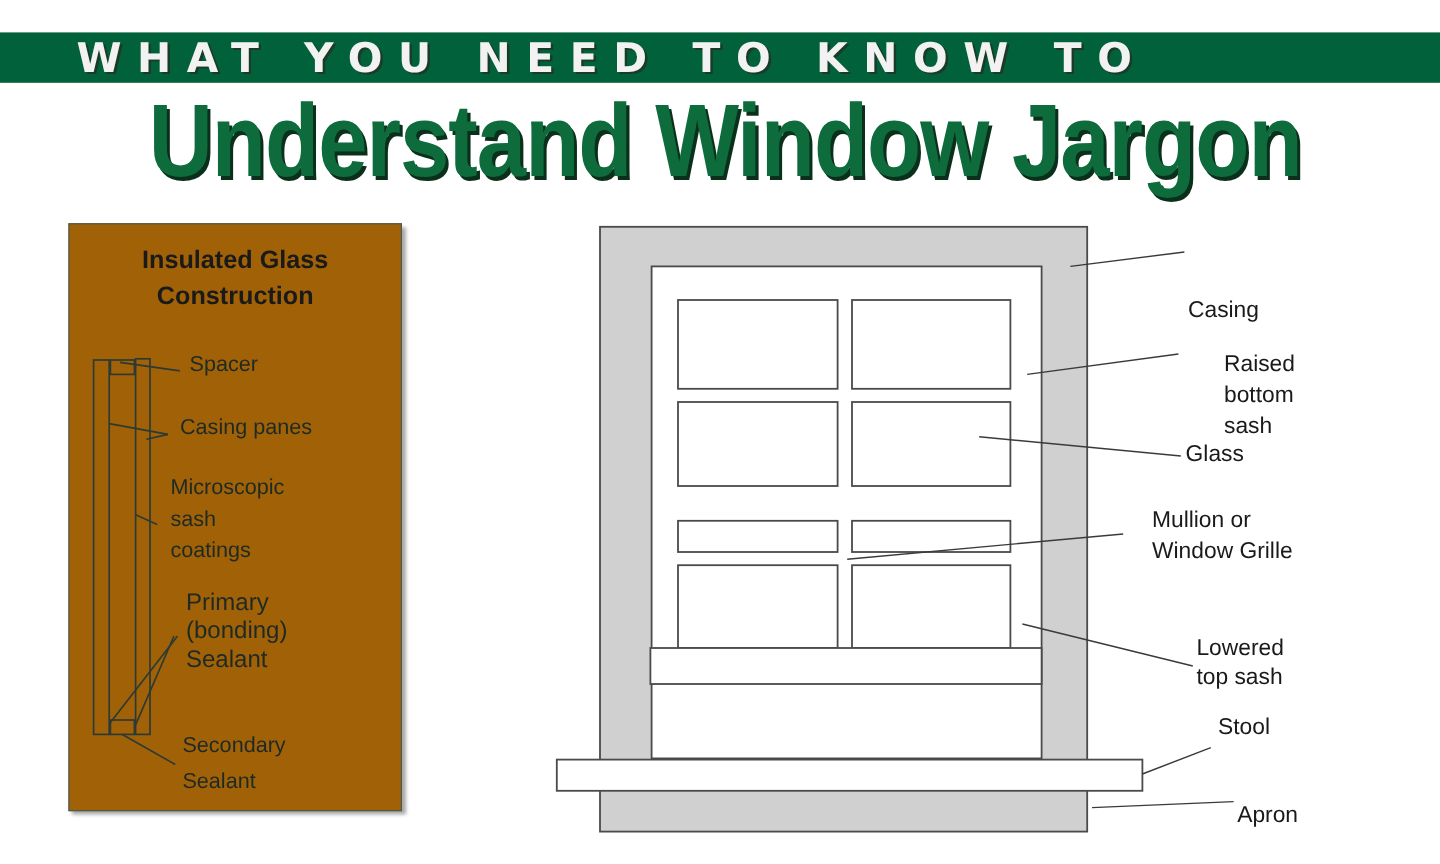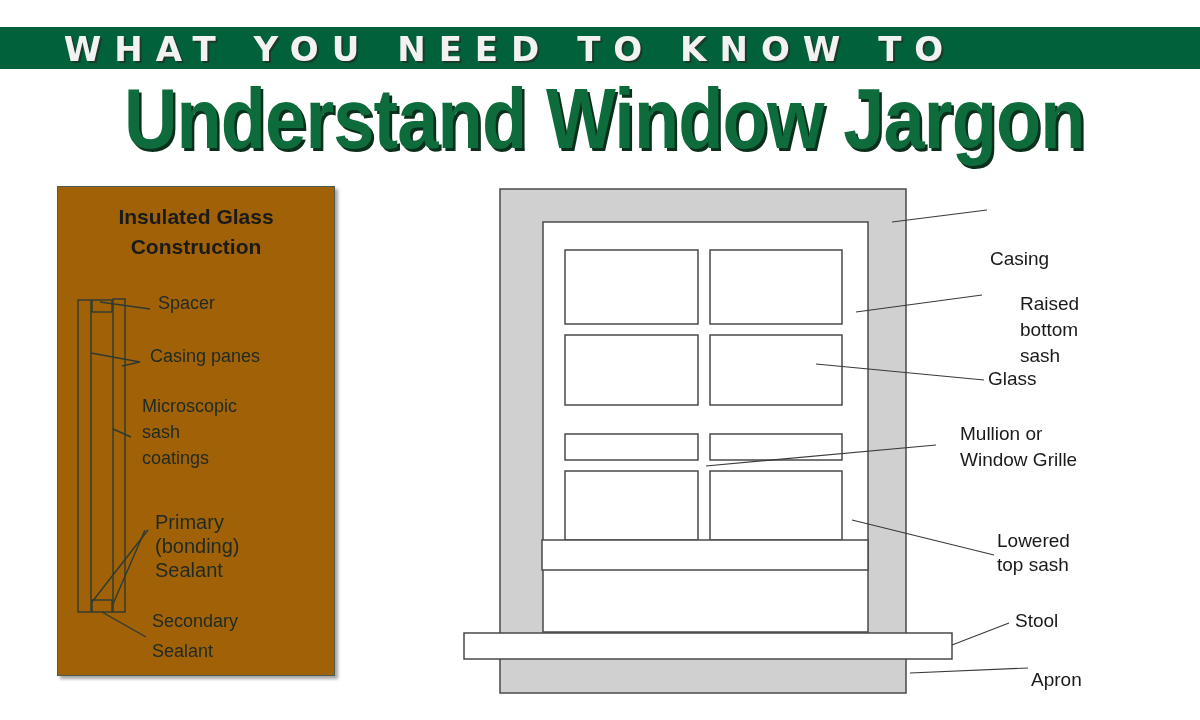--- a/index.html
+++ b/index.html
@@ -70,29 +70,29 @@
     <line x1="952" y1="645" x2="1009" y2="623"></line>
     <line x1="910" y1="673" x2="1028" y2="668"></line>
   </g>
 </svg>
 
 <div class="plabel" style="left:158px; top:290px;">Spacer</div>
 <div class="plabel" style="left:150px; top:343px;">Casing panes</div>
 <div class="plabel" style="left:142px; top:393px;">Microscopic
 sash
 coatings</div>
-<div class="plabel" style="left:155px; top:490px; font-size:20px; line-height:24px;margin-top:20px;">Primary
+<div class="plabel" style="left:155px; top:490px; font-size:20px; line-height:24px;">Primary
 (bonding)
 Sealant</div>
 <div class="plabel" style="left:152px; top:606px; line-height:30px;">Secondary
 Sealant</div>
 
 <div class="wlabel" style="left:990px; top:198px;margin-top:48px;">Casing</div>
 <div class="wlabel" style="left:1020px; top:255px;margin-top:36px;">Raised
 bottom
 sash</div>
 <div class="wlabel" style="left:988px; top:366px;">Glass</div>
 <div class="wlabel" style="left:940px; top:421px;margin-left:20px;">Mullion or
 Window Grille</div>
 <div class="wlabel" style="left:997px; top:529px; line-height:24px;">Lowered
 top sash</div>
-<div class="wlabel" style="left:1015px; top:608px;text-align:center;">Stool</div>
+<div class="wlabel" style="left:1015px; top:594px;text-align:center;">Stool</div>
 <div class="wlabel" style="left:1031px; top:653px;margin-top:14px;">Apron</div>
 
 </body></html>

